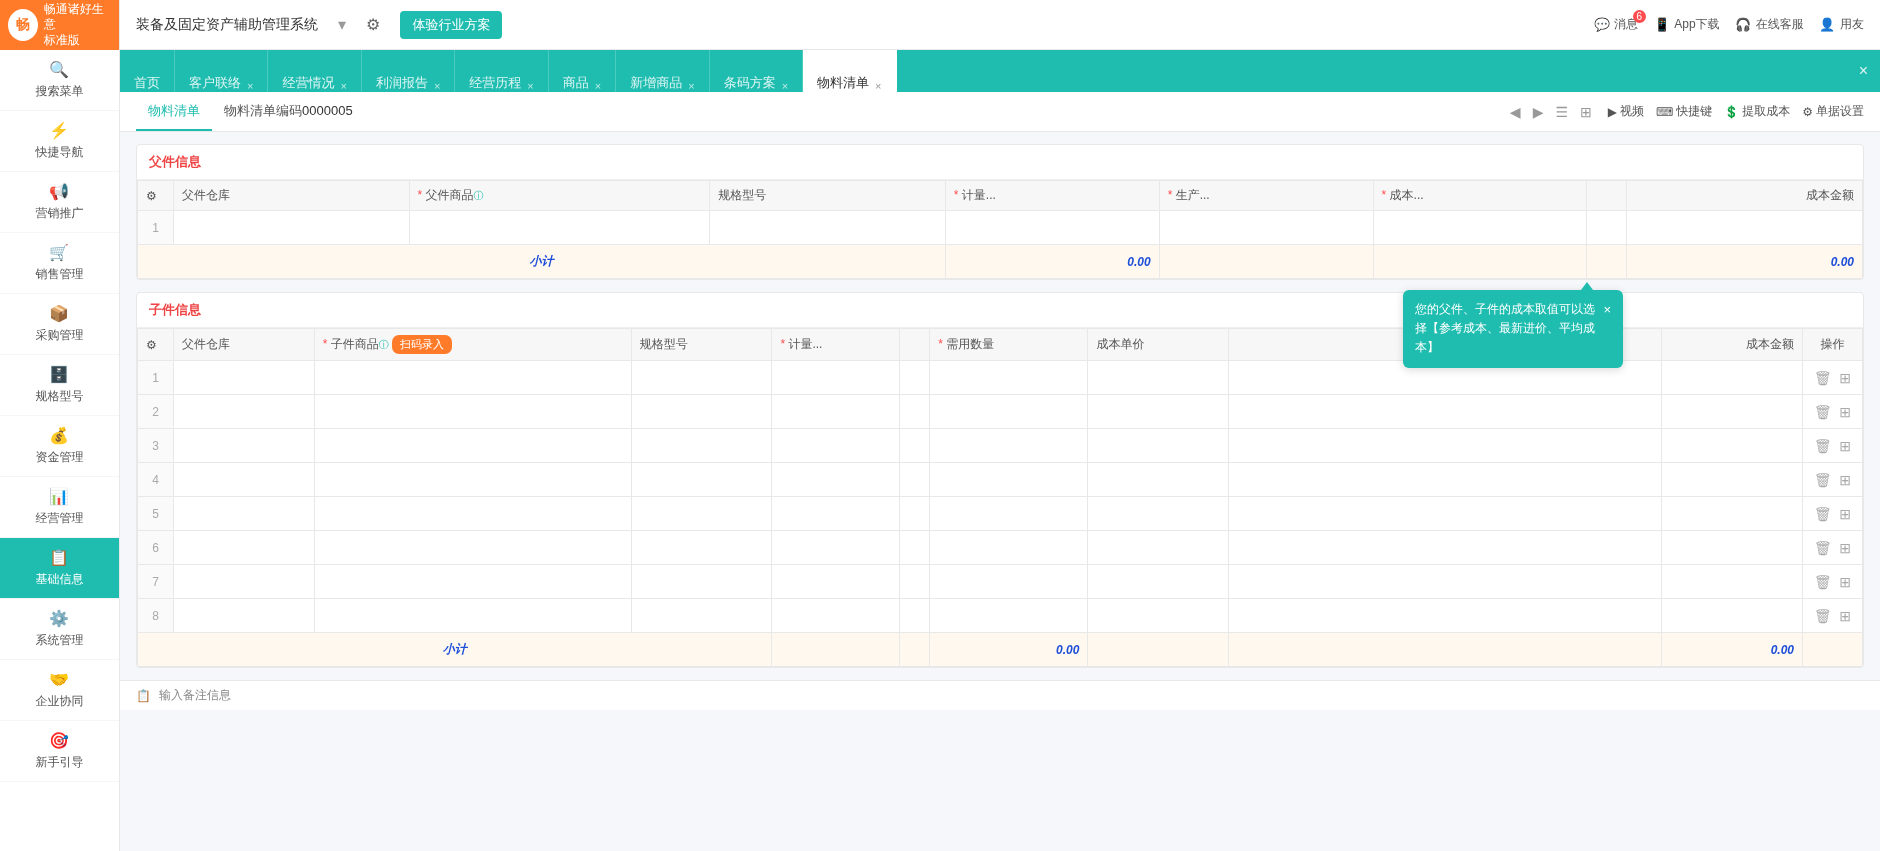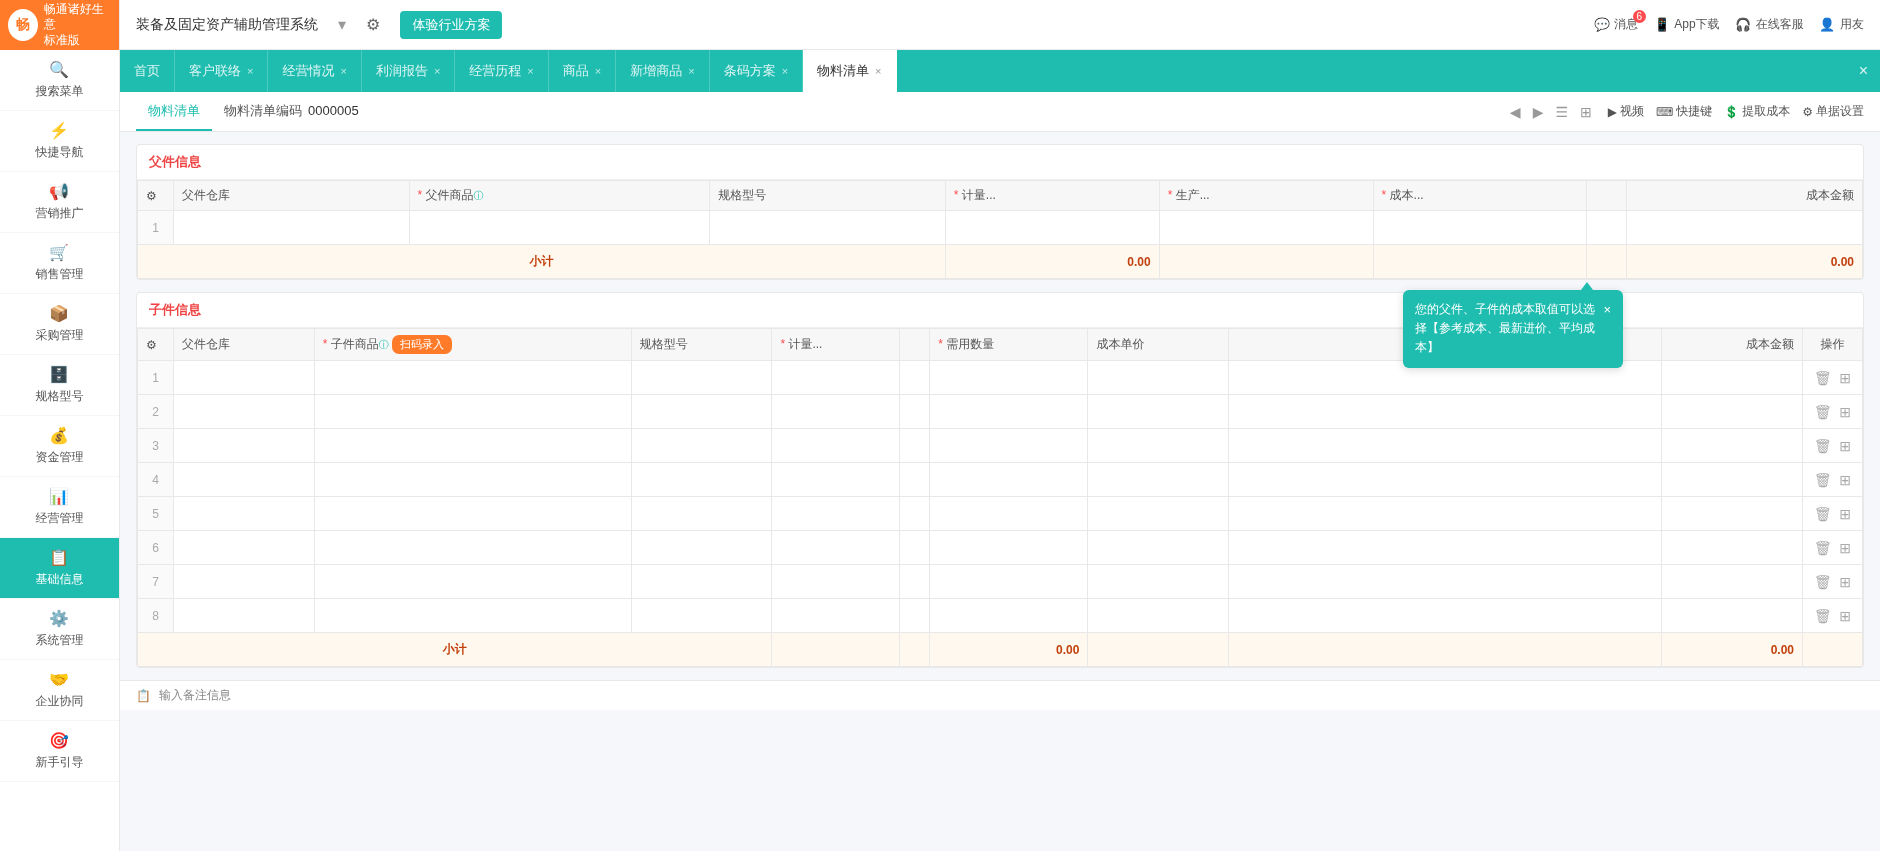--- a/index.html
+++ b/index.html
@@ -68,23 +68,23 @@
     .gear-btn { cursor: pointer; font-size: 16px; color: #666; }
 
     
     .nav-tabs {
       height: 42px;
       background: #1ebdaf;
       display: flex; align-items: center;
       overflow: hidden;
     }
     .nav-tab {
-      padding: 10px 14px;
+      padding: 0 14px;
       height: 100%;
-      display: flex; align-items: center; gap: 4px;
+      display: flex; align-items: flex-end; gap: 4px;
       color: rgba(255,255,255,0.85);
       cursor: pointer;
       font-size: 13px;
       border-right: 1px solid rgba(255,255,255,0.2);
       white-space: nowrap;
     }
     .nav-tab.active { background: #fff; color: #333; }
     .nav-tab .close-x { font-size: 11px; color: rgba(255,255,255,0.7); margin-left: 2px; }
     .nav-tab.active .close-x { color: #999; }
     .nav-tab-close-all {
@@ -152,21 +152,22 @@
     }
     .data-table .row-num {
       color: #aaa;
       text-align: center;
       width: 36px;
       background: #fafafa;
     }
     .data-table .subtotal-row td {
       background: #fff8ef;
       font-weight: bold;
-      color: #c2410c;
+      color: #1d4ed8;
+      font-style: italic;
     }
     .data-table .subtotal-label {
       text-align: center;
       font-size: 12px;
     }
     .data-table .num-cell {
       text-align: right;
       font-weight: bold;
     }
 
@@ -362,21 +363,21 @@
     </div>
 
   <div class="page-content">
 
     <div class="sub-tabs-bar">
       <div class="sub-tab active">
         <span>物料清单</span>
       </div>
       <div class="sub-tab">
         <span>物料清单编码</span>
-        <span style="margin-left:6px;color:#333;">0000005</span>
+        <span style="color:#333;">0000005</span>
       </div>
       <div class="toolbar-right">
         <div class="nav-arrows">
           <span class="nav-arrow">◀</span>
           <span class="nav-arrow">▶</span>
           <span class="nav-arrow">☰</span>
           <span class="nav-arrow">⊞</span>
         </div>
         <div class="tool-item">
           <span>▶</span>

